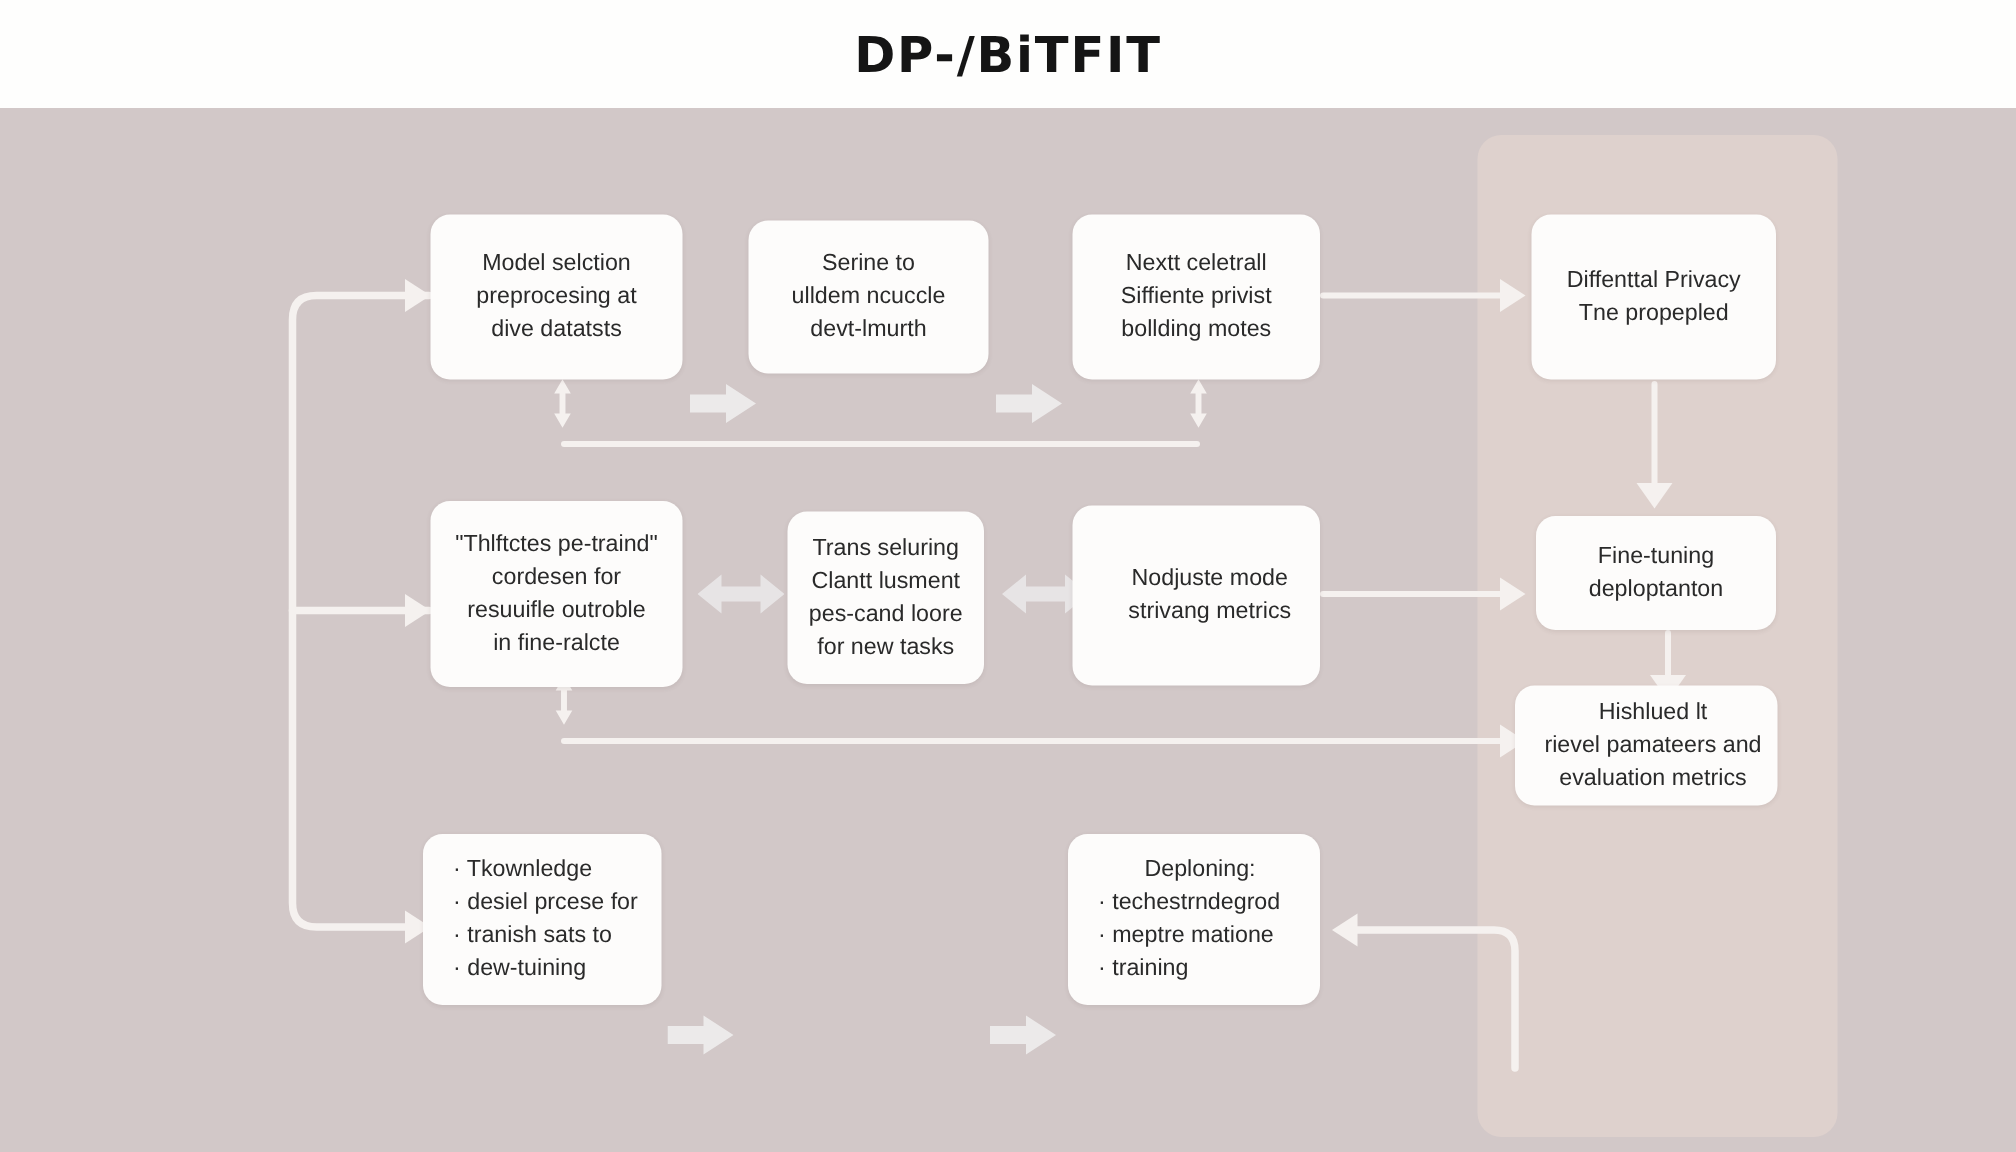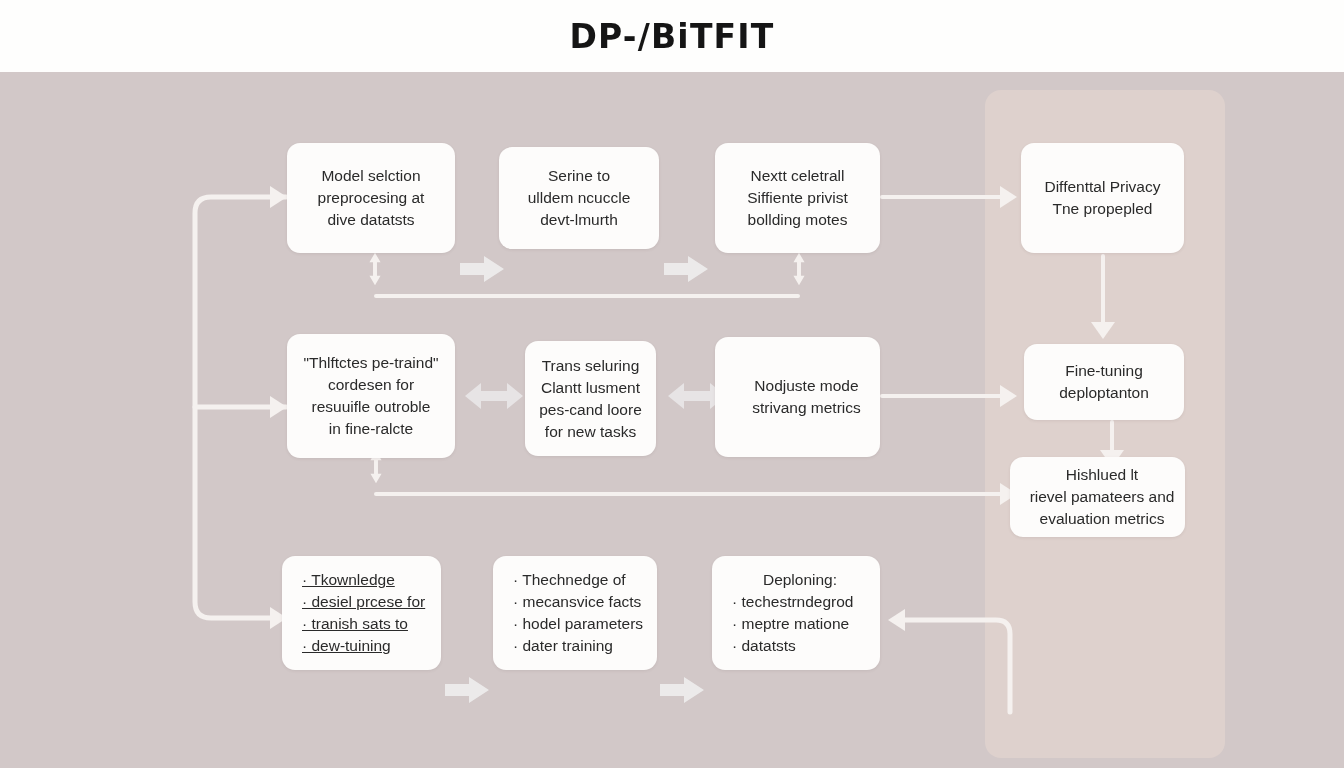--- a/index.html
+++ b/index.html
@@ -260,36 +260,30 @@
       <span class="line">Fine-tuning</span>
       <span class="line">deploptanton</span>
     </div>
 
     <div class="node" style="left:1010px; top:385px; width:175px; height:80px;padding-left:19px;">
       <span class="line">Hishlued lt</span>
       <span class="line">rievel pamateers and</span>
       <span class="line">evaluation metrics</span>
     </div>
 
-    <div class="node bullets" style="left:282px; top:484px; width:159px; height:114px;text-decoration:underline;">
+    <div class="node bullets" style="left:282px; top:484px; width:159px; height:114px;">
       <span class="line">· Tkownledge</span>
       <span class="line">· desiel prcese for</span>
       <span class="line">· tranish sats to</span>
       <span class="line">· dew-tuining</span>
     </div>
 
-    <div class="node bullets" style="left:493px; top:484px; width:164px; height:114px;">
-      <span class="line">· Thechnedge of</span>
-      <span class="line">· mecansvice facts</span>
-      <span class="line">· hodel parameters</span>
-      <span class="line">· dater training</span>
-    </div>
 
     <div class="node bullets" style="left:712px; top:484px; width:168px; height:114px;">
       <span class="line center-head">Deploning:</span>
       <span class="line">· techestrndegrod</span>
       <span class="line">· meptre matione</span>
-      <span class="line">· datatsts</span>
+      <span class="line">· training</span>
     </div>
 
 
   </div>
 </div>
 
 </body></html>

